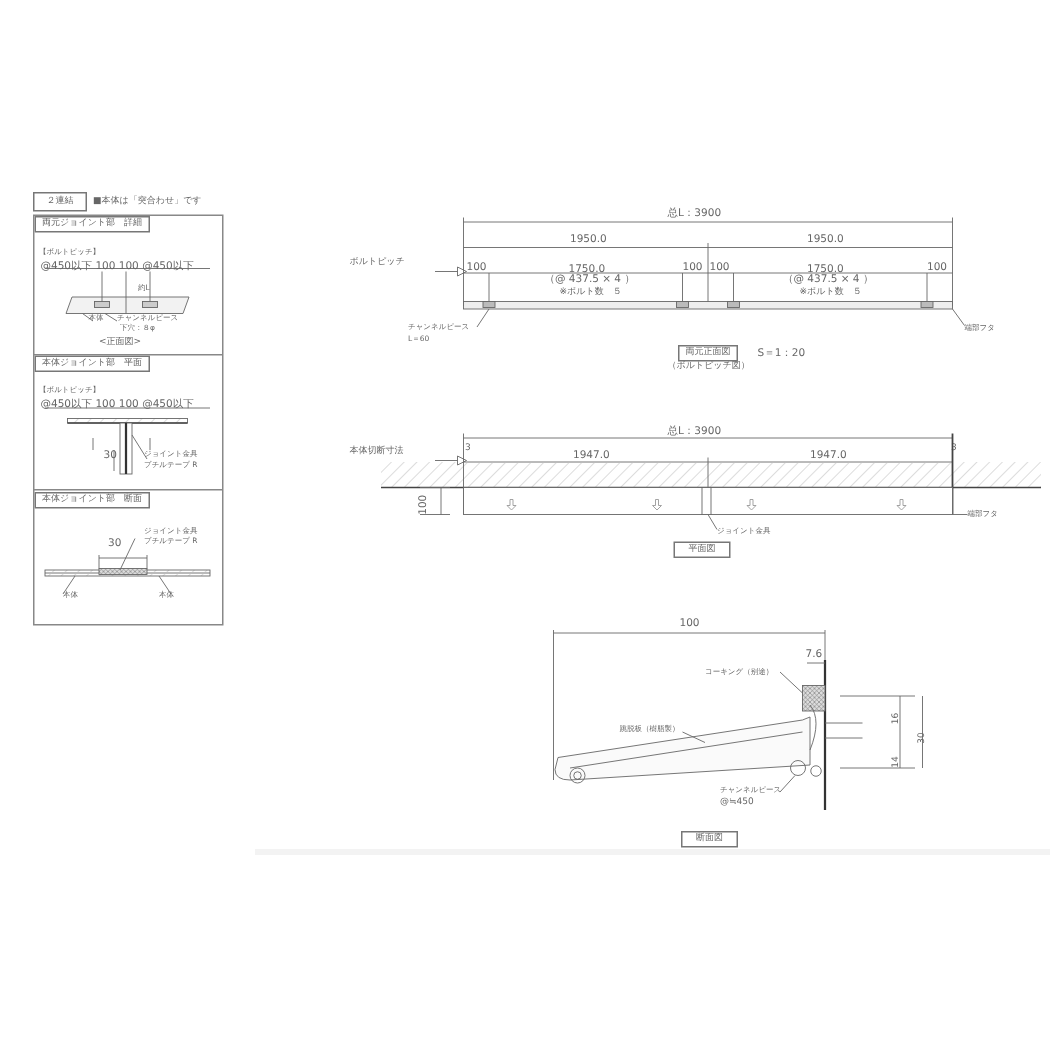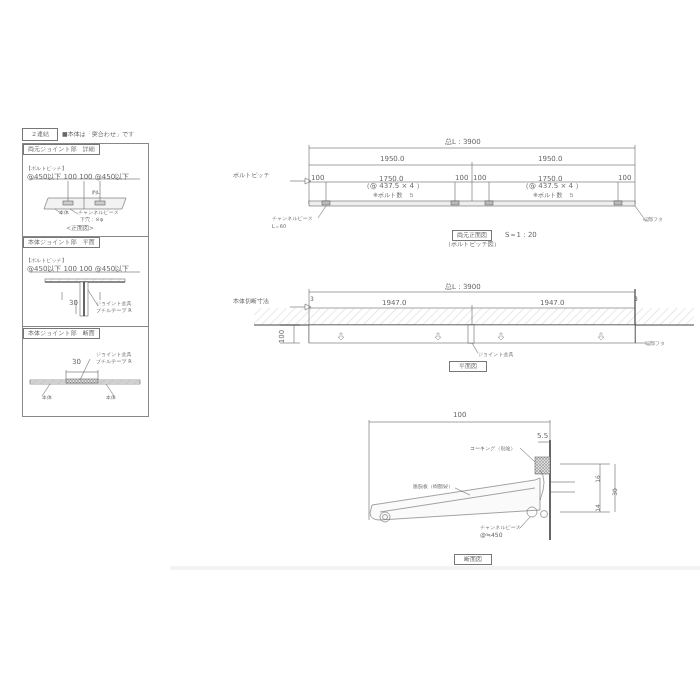--- a/index.html
+++ b/index.html
@@ -71,21 +71,21 @@
 <div class="t t7" style="left:382px;top:300px;">1947.0</div>
 <div class="t t7" style="left:540px;top:300px;">1947.0</div>
 <div class="t" style="left:310px;top:296px;">3</div>
 <div class="t" style="left:634px;top:296px;">3</div>
 <div class="t t7" style="left:276px;top:333px;transform:rotate(-90deg);">100</div>
 <div class="t" style="left:478px;top:352px;font-size:5px;">ジョイント金具</div>
 <div class="t" style="left:645px;top:341px;font-size:5px;">端部フタ</div>
 <div class="lbl" style="left:449px;top:361px;padding:1px 9px;">平面図</div>
 
 <div class="t t7" style="left:453px;top:412px;">100</div>
-<div class="t t7" style="left:537px;top:433px;">5.5</div>
+<div class="t t7" style="left:537px;top:433px;">7.6</div>
 <div class="t" style="left:470px;top:446px;font-size:5px;">コーキング（别途）</div>
 <div class="t" style="left:413px;top:484px;font-size:5px;">跳脱板（樹脂製）</div>
 <div class="t" style="left:480px;top:525px;font-size:5px;">チャンネルピース</div>
 <div class="t" style="left:480px;top:532px;">@≒450</div>
 <div class="t" style="left:594px;top:476px;transform:rotate(-90deg);">16</div>
 <div class="t" style="left:594px;top:505px;transform:rotate(-90deg);">14</div>
 <div class="t" style="left:611px;top:489px;transform:rotate(-90deg);">30</div>
 <div class="lbl" style="left:454px;top:554px;padding:1px 9px;">断面図</div>
 
 <div class="bottom-band"></div>

